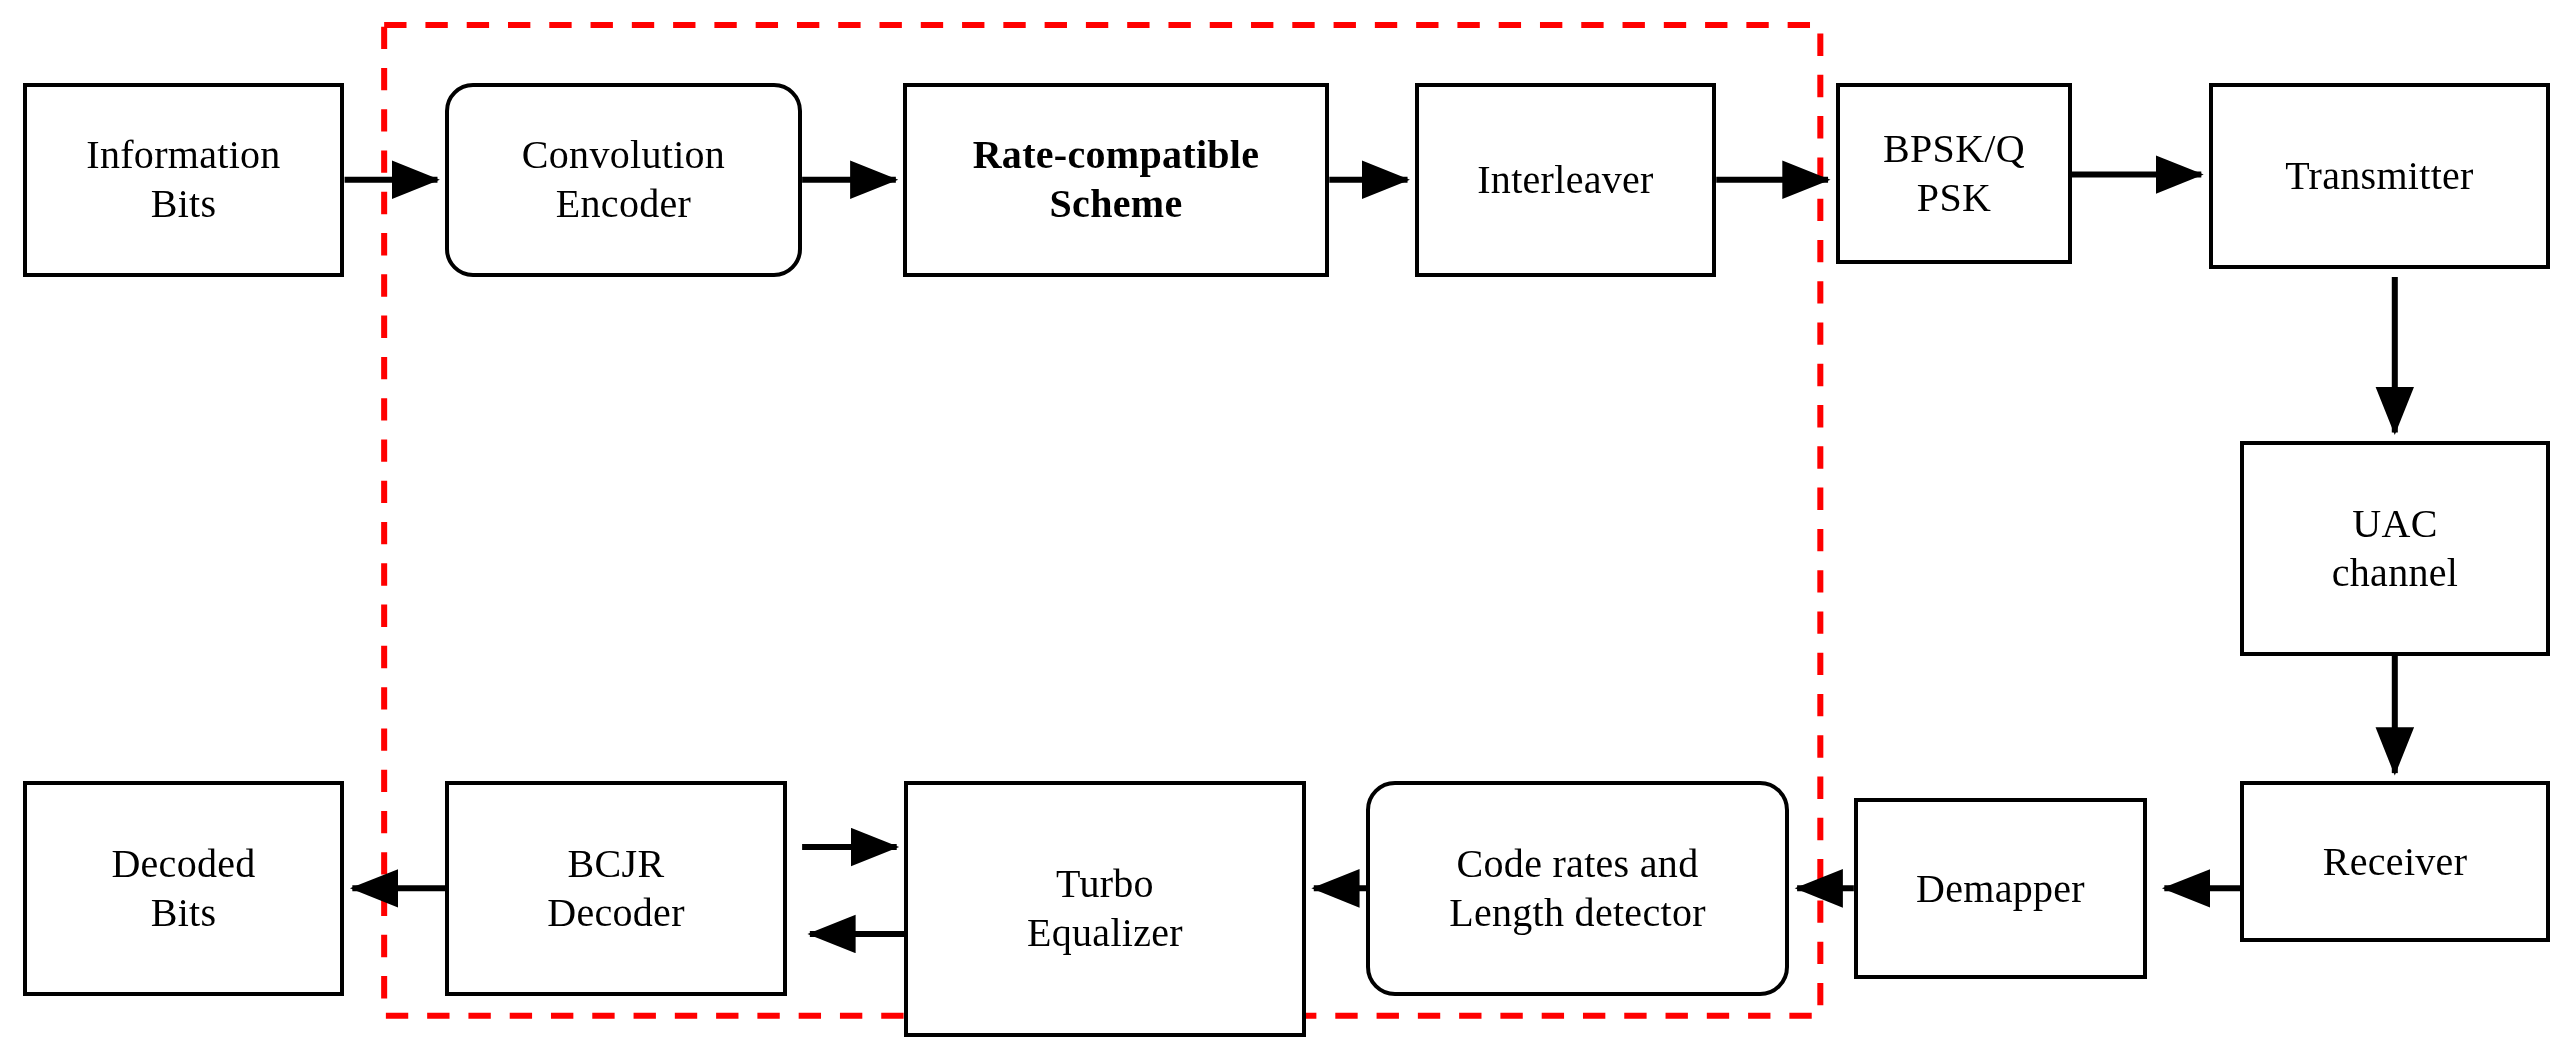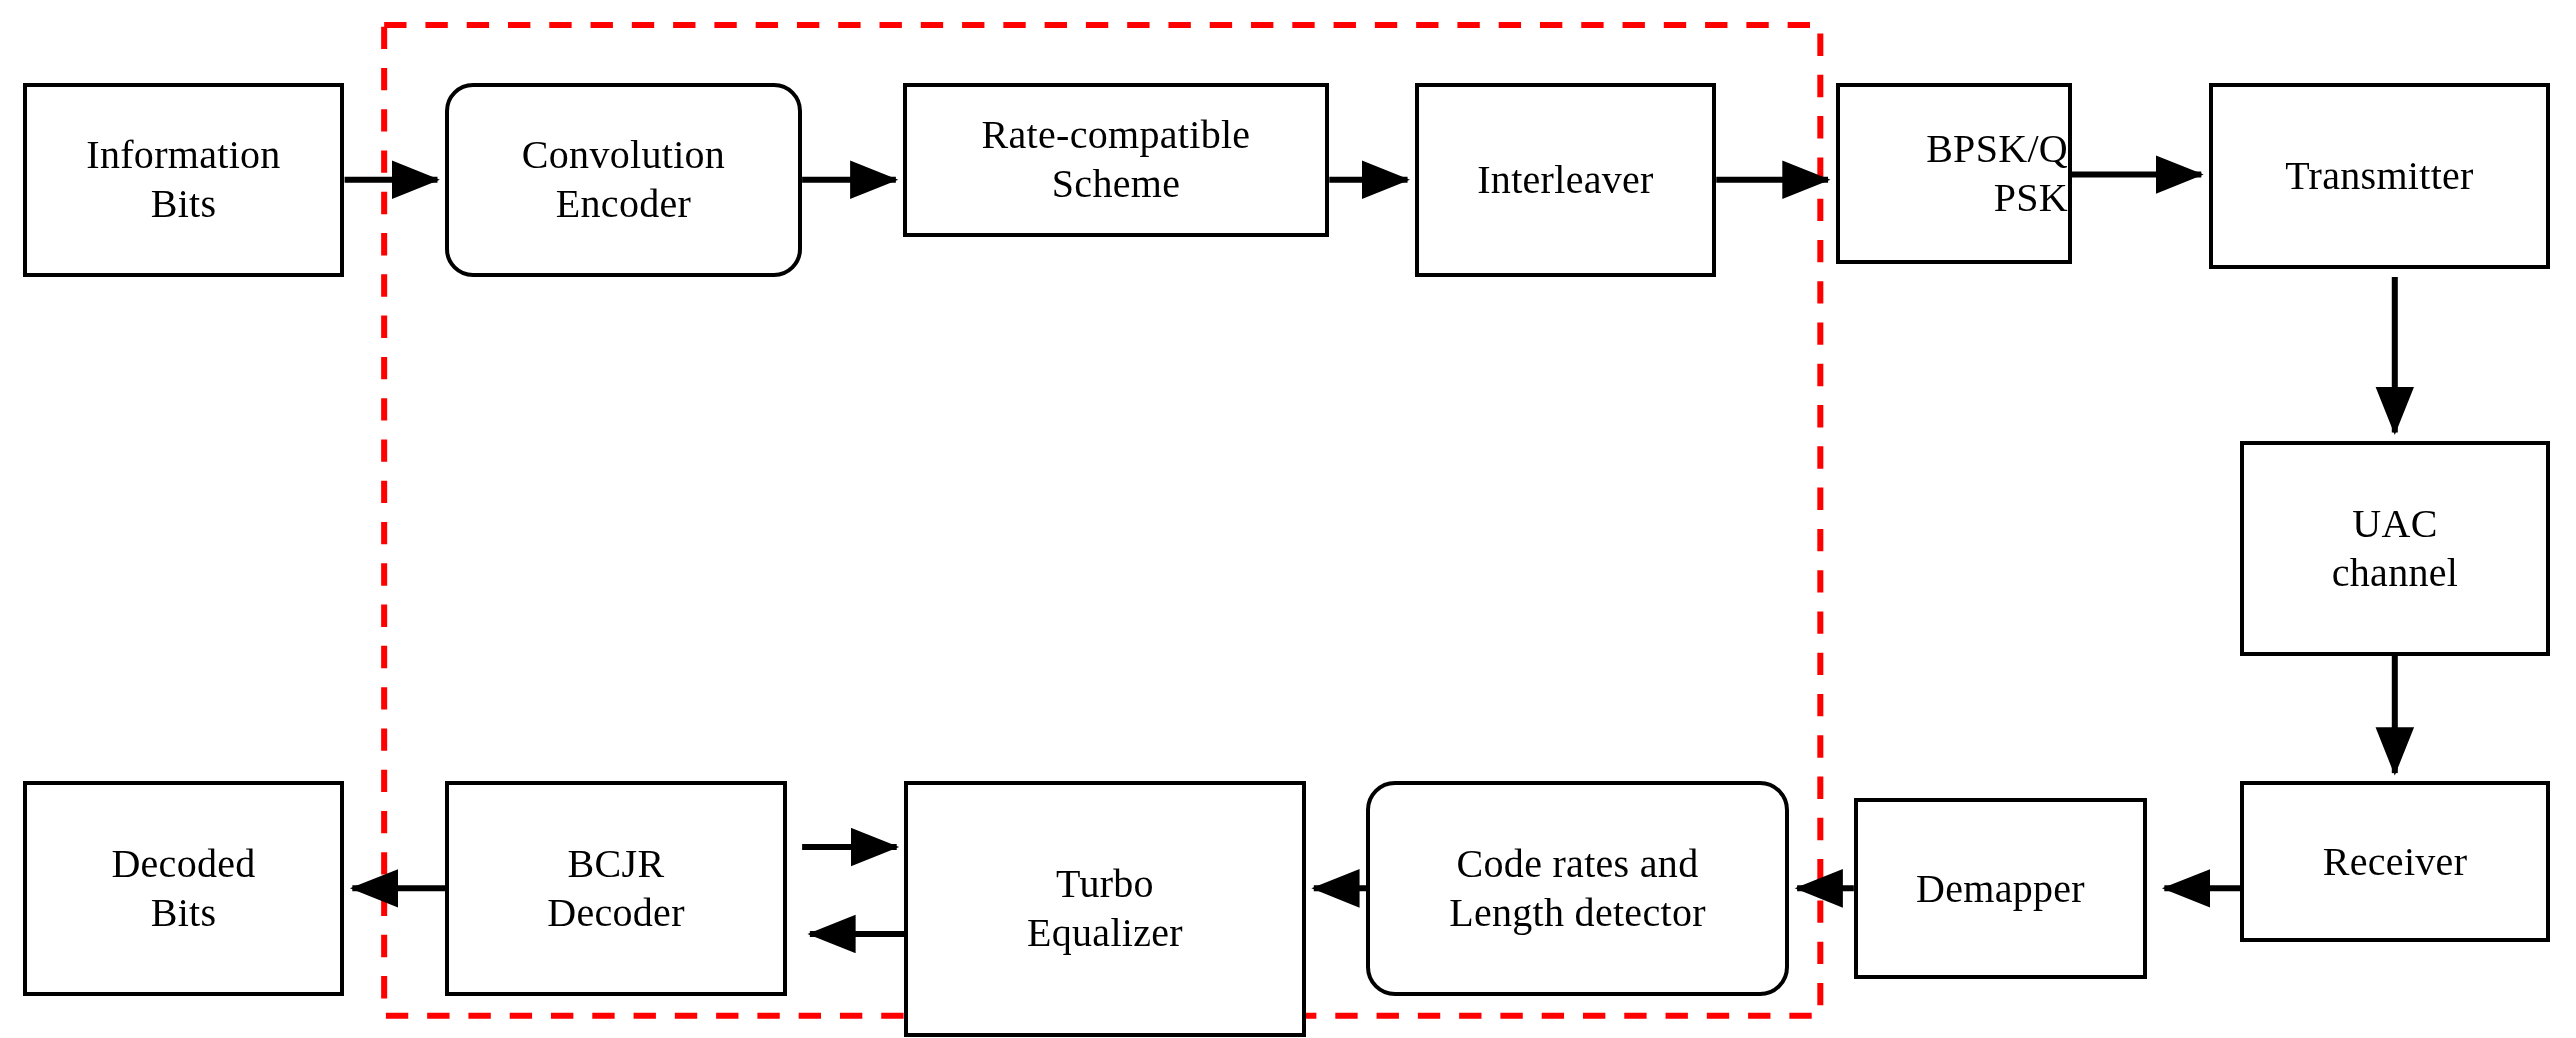--- a/index.html
+++ b/index.html
@@ -82,30 +82,30 @@
   <div class="node two-line" style="left:23px; top:83px; width:321px; height:194px;">
     <span class="line">Information</span>
     <span class="line">Bits</span>
   </div>
 
   <div class="node two-line" style="left:445px; top:83px; width:357px; height:194px;border-radius:28px;">
     <span class="line">Convolution</span>
     <span class="line">Encoder</span>
   </div>
 
-  <div class="node two-line" style="left:903px; top:83px; width:426px; height:154px;">
+  <div class="node two-line" style="left:903px; top:83px; width:426px; height:194px;font-weight:bold;">
     <span class="line">Rate-compatible</span>
     <span class="line">Scheme</span>
   </div>
 
   <div class="node" style="left:1415px; top:83px; width:301px; height:194px;">
     <span class="line">Interleaver</span>
   </div>
 
-  <div class="node two-line" style="left:1836px; top:83px; width:236px; height:181px; align-items:flex-end; padding-left:0;">
+  <div class="node two-line" style="left:1836px; top:83px; width:236px; height:181px; align-items:center; padding-left:0;">
     <span class="line">BPSK/Q</span>
     <span class="line">PSK</span>
   </div>
 
   <div class="node" style="left:2209px; top:83px; width:341px; height:186px;">
     <span class="line">Transmitter</span>
   </div>
 
   <div class="node two-line" style="left:2240px; top:441px; width:310px; height:215px;">
     <span class="line">UAC</span>

